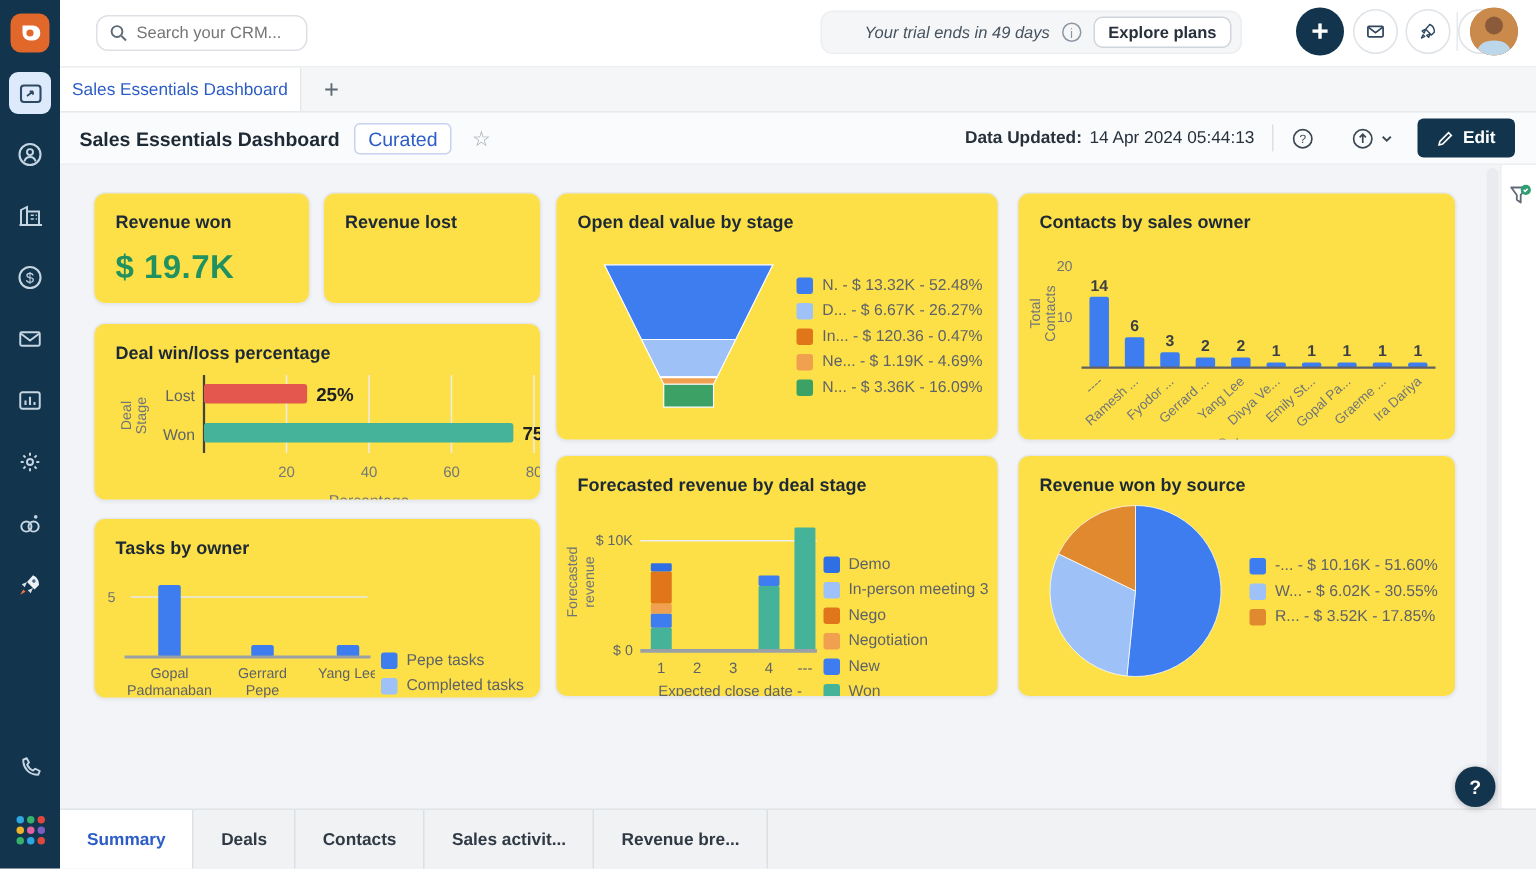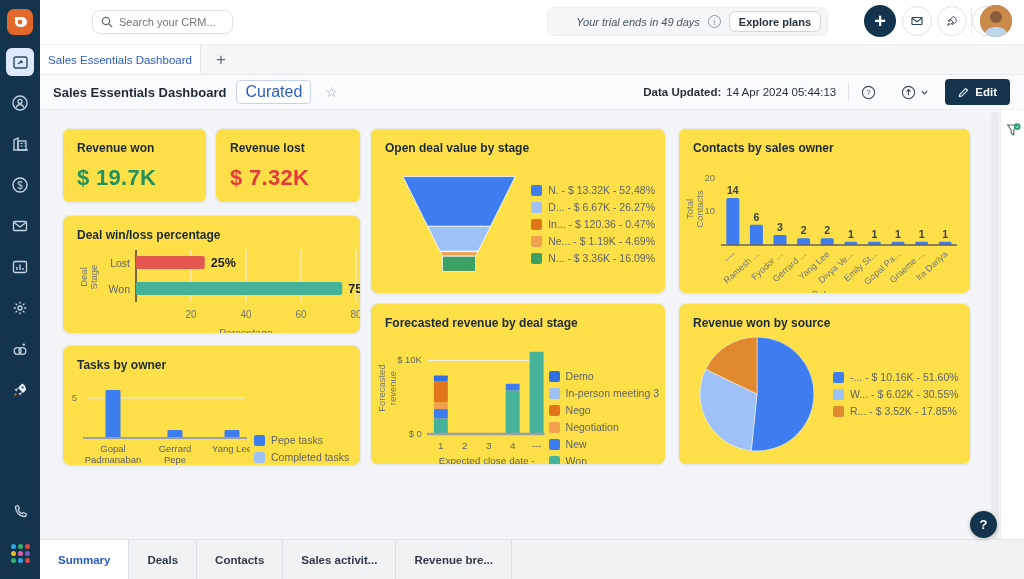--- a/index.html
+++ b/index.html
@@ -10,40 +10,40 @@
   .rail-logo { width:26px; height:26px; border-radius:7px; background:#e2672a; margin-top:9px; display:flex; align-items:center; justify-content:center; }
   .rail-item { width:28px; height:28px; margin-top:13px; display:flex; align-items:center; justify-content:center; border-radius:6px; cursor:pointer; }
   .rail-item.active { background:#dceafc; }
   .rail-item svg { display:block; }
   .rail-spacer { flex:1; }
   .apps-grid { display:grid; grid-template-columns:repeat(3,5px); grid-gap:2px; }
   .apps-grid i { width:5px; height:5px; border-radius:50%; display:block; }
 
   
   #topbar { position:absolute; left:40px; top:0; width:984px; height:45px; background:#fff; border-bottom:1px solid #eceef0; z-index:20; }
-  #search-box { position:absolute; left:24px; top:10px; width:141px; height:24px; border:1px solid #dde1e6; border-radius:8px; background:#fff; display:flex; align-items:center; padding:0 8px; gap:6px;margin-left:28px; }
+  #search-box { position:absolute; left:24px; top:10px; width:141px; height:24px; border:1px solid #dde1e6; border-radius:8px; background:#fff; display:flex; align-items:center; padding:0 8px; gap:6px; }
   #search-box input { border:none; outline:none; width:100px; font-size:11px; color:#7c8692; font-family:"Liberation Sans",sans-serif; background:transparent; }
   #trial-pill { position:absolute; right:196px; top:7px; height:29px; background:#f5f6f8; border:1px solid #eceef1; border-radius:8px; display:flex; align-items:center; padding:0 6px 0 28px; gap:8px; }
   #trial-text { font-size:11px; font-style:italic; color:#46535f; }
   .info-circ { width:13px; height:13px; border:1px solid #8a97a4; border-radius:50%; font-size:9px; color:#8a97a4; display:flex; align-items:center; justify-content:center; cursor:pointer; }
   #explore-btn { height:21px; background:#fff; border:1px solid #cfd5db; border-radius:6px; font-size:11px; font-weight:bold; color:#27313c; padding:0 9px; display:flex; align-items:center; cursor:pointer; }
   .top-circ { position:absolute; top:6px; width:30px; height:30px; border-radius:50%; border:1.5px solid #dfe3e8; background:#fff; display:flex; align-items:center; justify-content:center; cursor:pointer; }
   #plus-btn { position:absolute; top:5px; width:32px; height:32px; border-radius:50%; background:#12344d; color:#fff; font-size:20px; font-weight:bold; display:flex; align-items:center; justify-content:center; cursor:pointer; line-height:1; }
   #avatar { position:absolute; top:5px; right:12px; width:32px; height:32px; border-radius:50%; overflow:hidden; background:#c98a4b; cursor:pointer; }
   #topbar-divider { position:absolute; top:8px; right:52px; width:1px; height:26px; background:#e7eaee; }
 
   
   #tab-strip { position:absolute; left:40px; top:45px; width:984px; height:30px; background:#f4f6f8; border-bottom:1px solid #e8eaed; z-index:19; display:flex; align-items:stretch; }
   #dash-tab { width:161px; background:#fff; border-right:1px solid #e4e7ea; display:flex; align-items:center; justify-content:center; font-size:11.5px; color:#2c5cc5; cursor:pointer; }
   #new-tab-btn { width:40px; display:flex; align-items:center; justify-content:center; font-size:17px; color:#5f6a76; cursor:pointer; }
 
   
   #header-bar { position:absolute; left:40px; top:75px; width:984px; height:35px; background:#fafbfc; border-bottom:1px solid #eceef0; z-index:18; display:flex; align-items:center; }
   #page-title { font-size:13px; font-weight:bold; color:#1d2934; margin-left:13px; }
-  #curated-badge { margin-left:10px; font-size:16px; color:#2c5cc5; border:1px solid #c6d2ee; border-radius:4px; padding:2px 8px; background:#fff; }
+  #curated-badge { margin-left:10px; font-size:13px; color:#2c5cc5; border:1px solid #c6d2ee; border-radius:4px; padding:2px 8px; background:#fff; }
   #star-icon { margin-left:14px; color:#9aa4ae; font-size:14px; cursor:pointer; }
   .hdr-right { margin-left:auto; display:flex; align-items:center; }
   #data-updated-label { font-size:11.5px; font-weight:bold; color:#27313c; }
   #data-updated-value { font-size:11.5px; color:#27313c; margin-left:5px; }
   .hdr-sep { width:1px; height:18px; background:#dde1e6; margin:0 12px; }
   .hdr-icon { color:#3c4854; font-size:13px; cursor:pointer; display:flex; align-items:center; }
   #edit-btn { margin:0 14px 0 16px; height:26px; background:#12344d; color:#fff; border:none; border-radius:4px; font-size:11.5px; font-weight:bold; padding:0 13px; display:flex; align-items:center; gap:6px; cursor:pointer; font-family:"Liberation Sans",sans-serif; }
 
   
   #content { position:absolute; left:40px; top:110px; width:984px; height:437px; background:#f2f4f7; }
@@ -247,21 +247,20 @@
 
 <div id="content">
 
   <div class="card" style="left:22px; top:18px; width:145px; height:75px;">
     <div class="card-title">Revenue won</div>
     <div class="kpi-value" id="kpi-won" style="color: rgb(33, 145, 95);">$ 19.7K</div>
   </div>
 
   <div class="card" style="left:175px; top:18px; width:146px; height:75px;">
     <div class="card-title">Revenue lost</div>
-    <div class="kpi-value" id="kpi-lost" style="color: rgb(228, 58, 60);">$ 7.32K</div>
   </div>
 
   <div class="card" style="left:330px; top:18px; width:296px; height:166px;">
     <div class="card-title">Open deal value by stage</div>
     <div id="funnel-wrap">
       <svg id="funnel-svg" width="152" height="122" viewBox="0 0 152 122">
           <polygon points="5,1 147,1 115.72467222884387,63.97599999999999 36.275327771156135,63.97599999999999" fill="#3d7df0" stroke="#fff" stroke-width="1"></polygon>
           <polygon points="36.275327771156135,63.97599999999999 115.72467222884387,63.97599999999999 100.06912991656735,95.49999999999999 51.93087008343265,95.49999999999999" fill="#9ec1f7" stroke="#fff" stroke-width="1"></polygon>
           <polygon points="51.93087008343265,95.49999999999999 100.06912991656735,95.49999999999999 99.78903456495829,96.064 52.210965435041714,96.064" fill="#e0751a" stroke="#fff" stroke-width="1"></polygon>
           <polygon points="52.210965435041714,96.064 99.78903456495829,96.064 97,101.692 55,101.692" fill="#f0a04e" stroke="#fff" stroke-width="1"></polygon>

